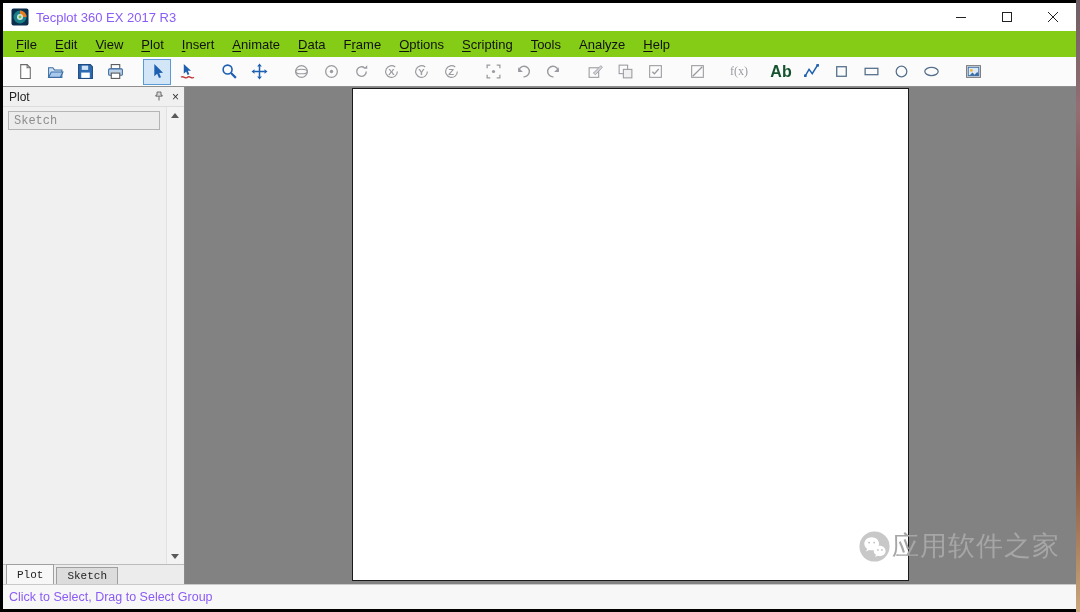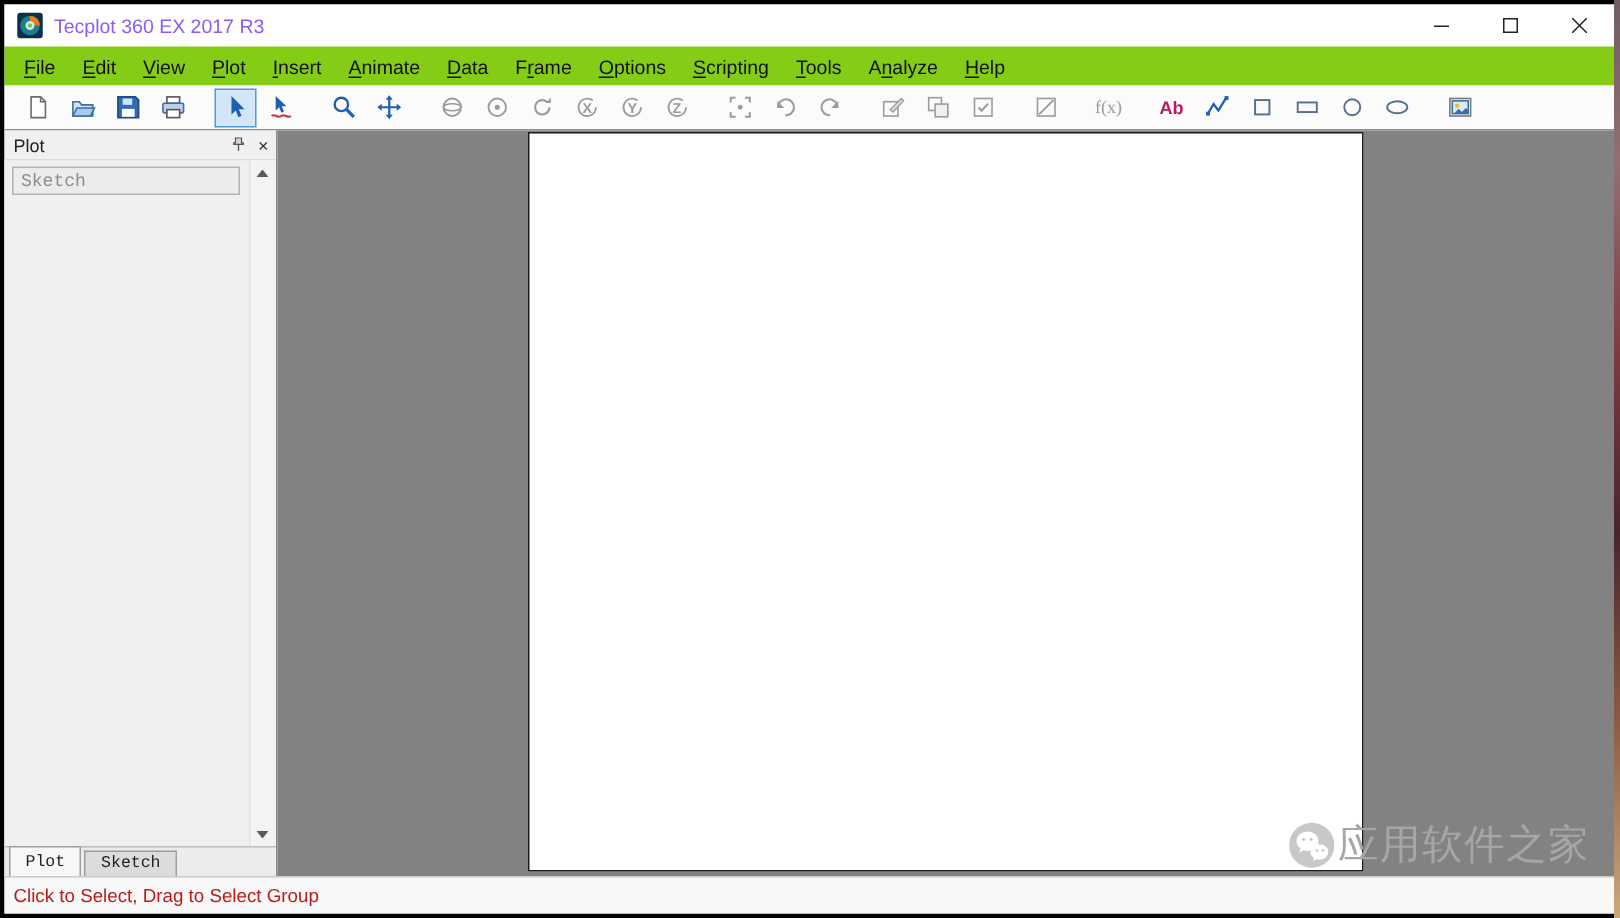--- a/index.html
+++ b/index.html
@@ -28,21 +28,21 @@
   .menubar{ height:26px; flex:0 0 auto; display:flex; align-items:center; padding-left:4px; background:#84cc16; }
   .menu-item{ padding:4px 9px; font-size:13px; color:#111; cursor:default; }
   .menu-item u{ text-underline-offset:2px; }
   
   .toolbar{ height:30px; flex:0 0 auto; display:flex; align-items:center; padding-left:8px;
             background:#fbfbfb; border-bottom:1px solid #8f8f8f; }
   .tbtn{ width:28px; height:26px; display:flex; align-items:center; justify-content:center;
          border:1px solid transparent; margin-right:2px; background:transparent; }
   .tbtn.active{ background:#d2e6f8; border-color:#5b9bd5; }
   .tsep{ width:12px; flex:0 0 auto; }
-  .ab{ font-weight:bold; font-size:12px; color:#be185d; }
+  .ab{ font-weight:bold; font-size:16px; color:#14532d; }
   .fx{ font-family:"Liberation Serif", serif; font-size:12px; color:#9a9aa0; }
   
   .main{ flex:1; display:flex; min-height:0; }
   .sidebar{ width:182px; flex:0 0 auto; background:#f0f0f0; display:flex; flex-direction:column;
             border-right:1px solid #8a8a8a; }
   .panel-header{ height:20px; flex:0 0 auto; display:flex; align-items:center; padding:0 5px 0 6px;
                  font-size:12px; color:#222; border-bottom:1px solid #dcdcdc; }
   .panel-tools{ margin-left:auto; display:flex; gap:7px; align-items:center; color:#444; }
   .panel-close{ font-size:12px; line-height:1; color:#333; }
   .panel-body{ flex:1; position:relative; background:#f0f0f0; }
@@ -57,26 +57,26 @@
   .sidebar-tabs{ height:20px; flex:0 0 auto; display:flex; align-items:flex-end; gap:2px;
                  background:#ececec; border-top:1px solid #bbb; padding-left:3px; }
   .tab{ font-family:"Liberation Mono", monospace; font-size:11px; color:#222;
         padding:0 10px; border:1px solid #9f9f9f; border-bottom:none; background:#dcdcdc;
         height:17px; display:flex; align-items:center; }
   .tab.active{ background:#f7f7f7; height:20px; }
   
   .workspace{ flex:1; position:relative; background:#828282; overflow:hidden; }
   .canvas-frame{ position:absolute; left:167px; top:1px; width:557px; height:493px;
                  background:#fff; border:1px solid #1a1a1a; }
-  .watermark{ position:absolute; right:16px; bottom:3px; display:flex; align-items:center; gap:1px;
+  .watermark{ position:absolute; right:16px; bottom:20px; display:flex; align-items:center; gap:1px;
               font-size:27px; color:#a6a6a6; letter-spacing:1px; z-index:3;
               font-family:"Liberation Sans", sans-serif; }
   
   .statusbar{ height:25px; flex:0 0 auto; background:#f7f7f7; border-top:1px solid #c9c9c9;
-              display:flex; align-items:center; padding-left:6px; font-size:12.5px; color:#b91c1c; }
+              display:flex; align-items:center; padding-left:6px; font-size:12.5px; color:#8b5cf6; }
 </style>
 </head>
 <body>
 
 <div class="right-strip"></div>
 
 <div class="app">
 
   <div class="titlebar">
     <svg class="app-icon" viewBox="0 0 18 18">

